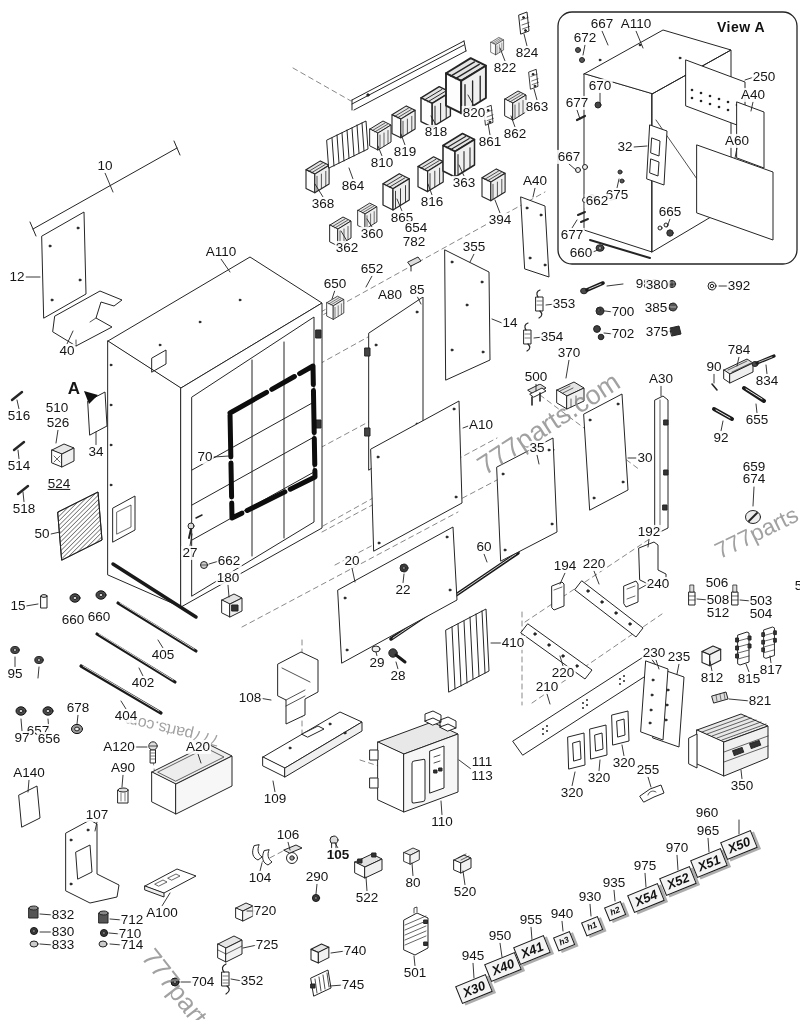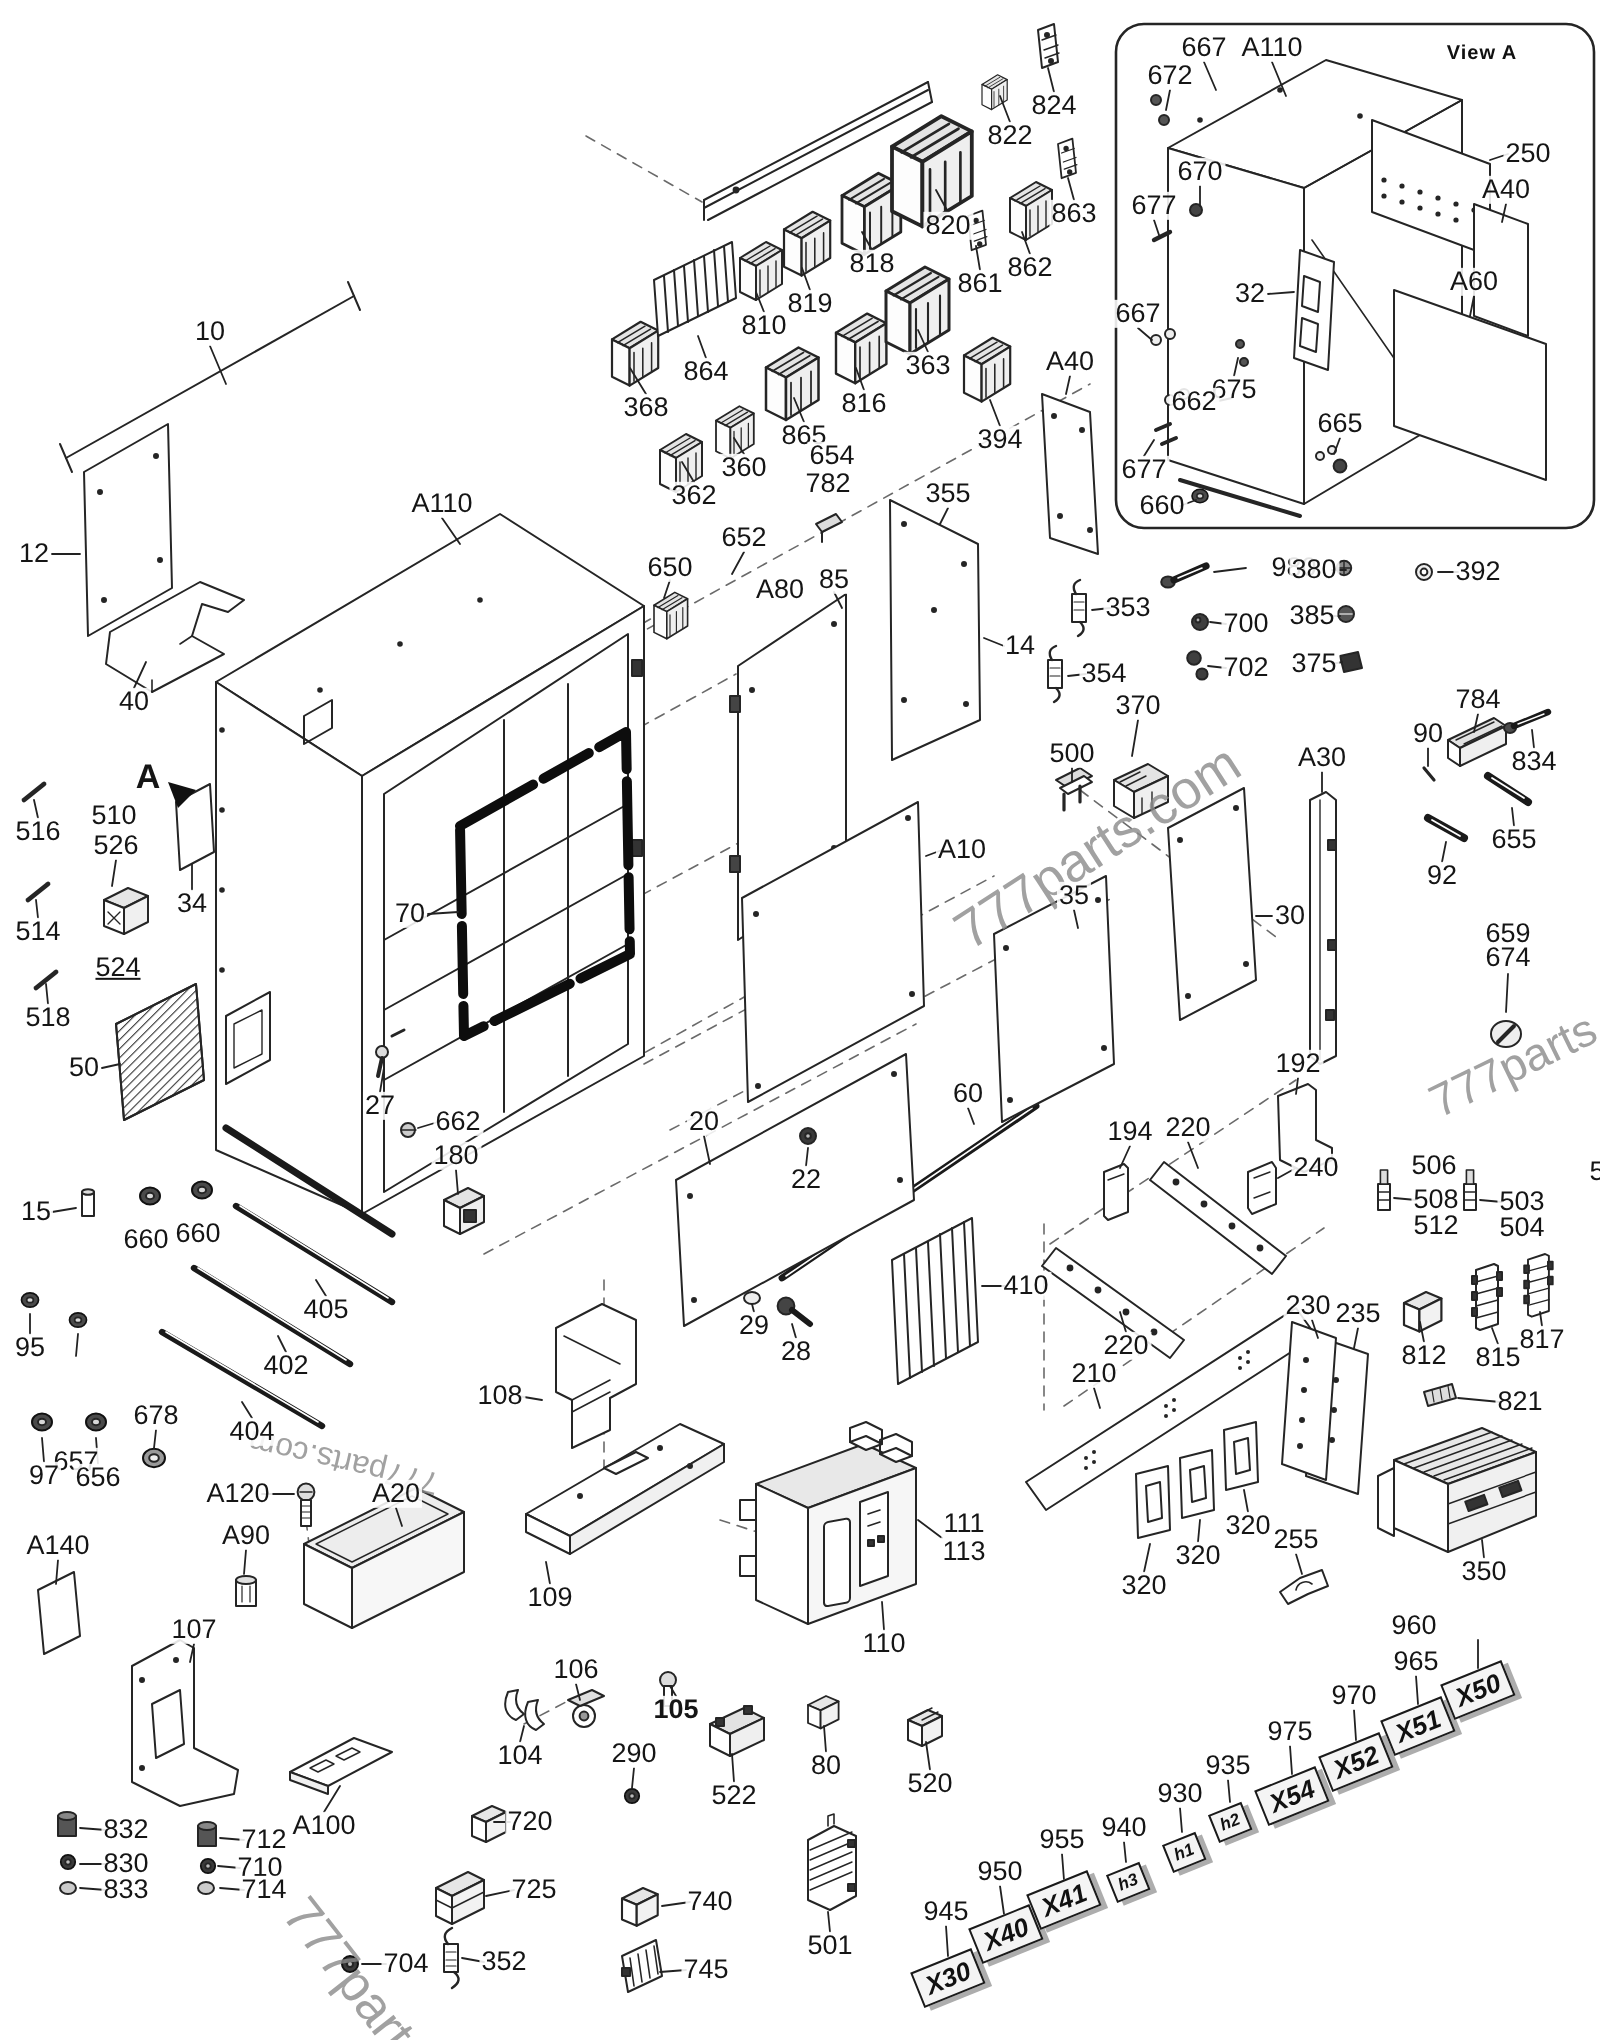--- a/index.html
+++ b/index.html
@@ -3,21 +3,21 @@
 <meta charset="utf-8">
 <style>
   html,body{margin:0;padding:0;background:#fff;}
   .stage{position:relative;width:800px;height:1020px;background:#fff;overflow:hidden;
          font-family:"Liberation Sans",sans-serif;}
   .stage svg{position:absolute;left:0;top:0;}
   .layer{position:absolute;left:0;top:0;width:100%;height:100%;pointer-events:none;}
   .plabel{position:absolute;transform:translate(-50%,-50%);font-size:13.5px;color:#151515;
           background:rgba(255,255,255,.88);padding:0 1px;line-height:1.05;white-space:nowrap;}
   .plabel.big{font-weight:bold;font-size:17px;}
-  .viewa-title{position:absolute;transform:translate(-50%,-50%);font-weight:bold;font-size:10px;
+  .viewa-title{position:absolute;transform:translate(-50%,-50%);font-weight:bold;font-size:14px;
                color:#111;letter-spacing:.5px;}
   .ctag{position:absolute;border:1.6px solid #1a1a1a;background:#f4f4f4;color:#111;
         font-weight:bold;font-style:italic;font-size:13px;line-height:1;padding:2px 4px;
         box-shadow:2.5px 2.5px 0 #adadad;transform:translate(-50%,-50%) rotate(-22deg);}
   .ctag.sm{font-size:8.5px;padding:2px 3px;}
   .wm{position:absolute;color:#8a8a8a;opacity:.8;white-space:nowrap;line-height:1;}
 </style>
 </head>
 <body>
 

